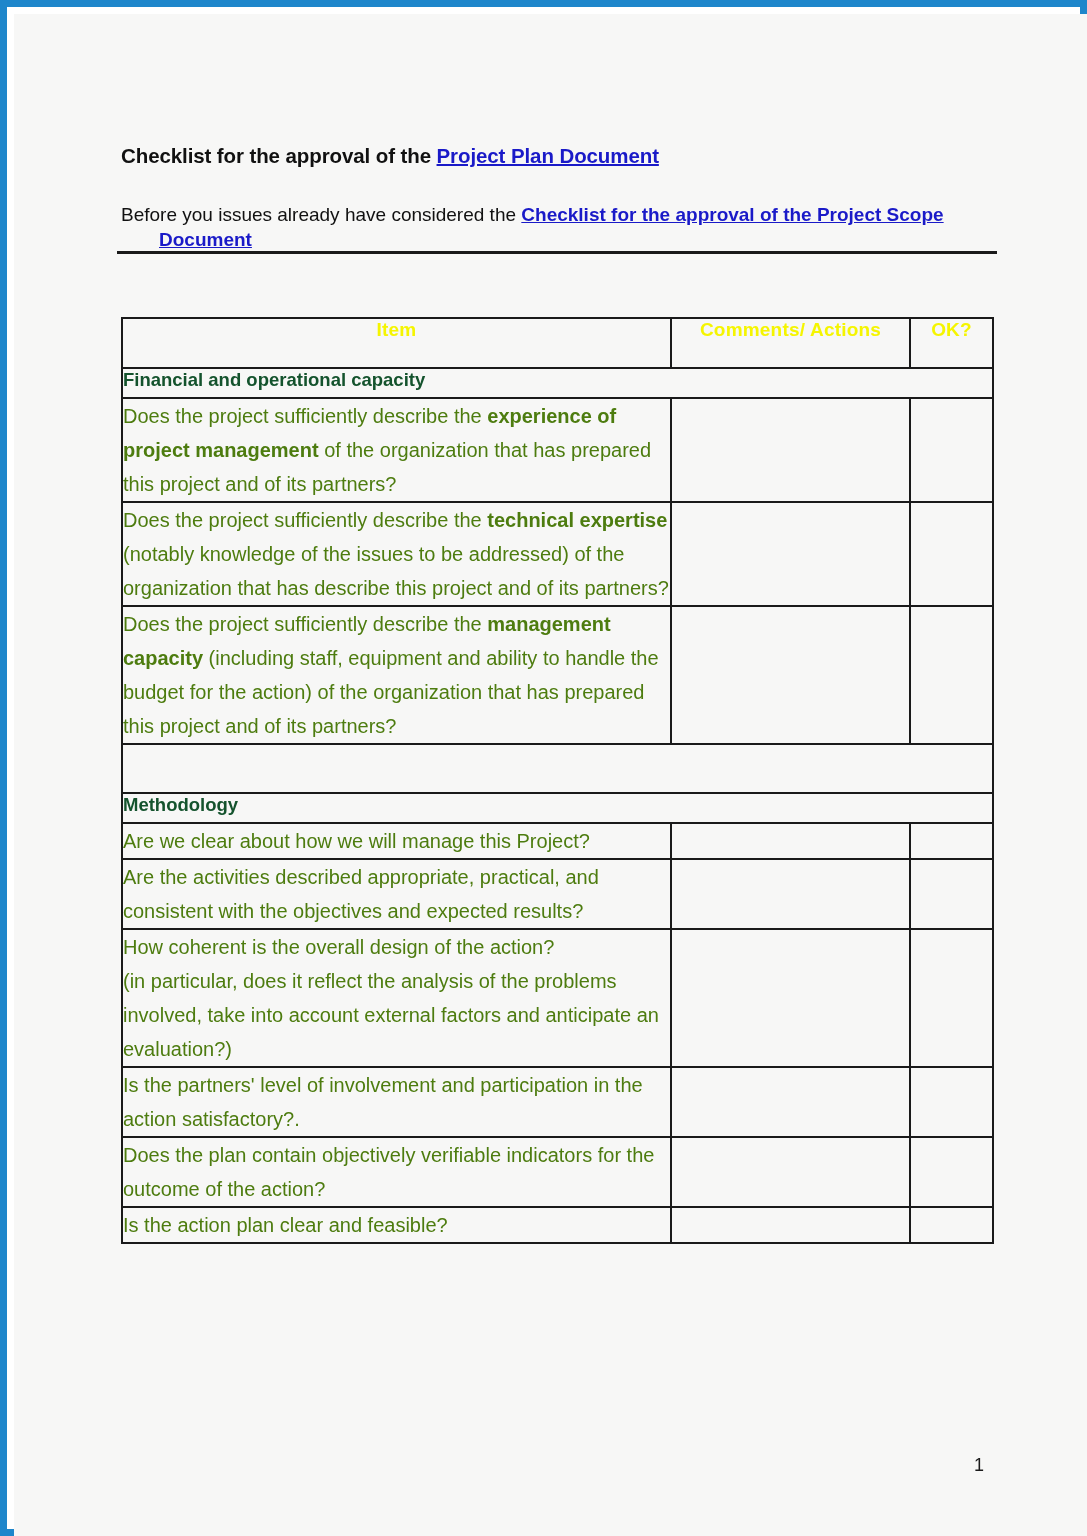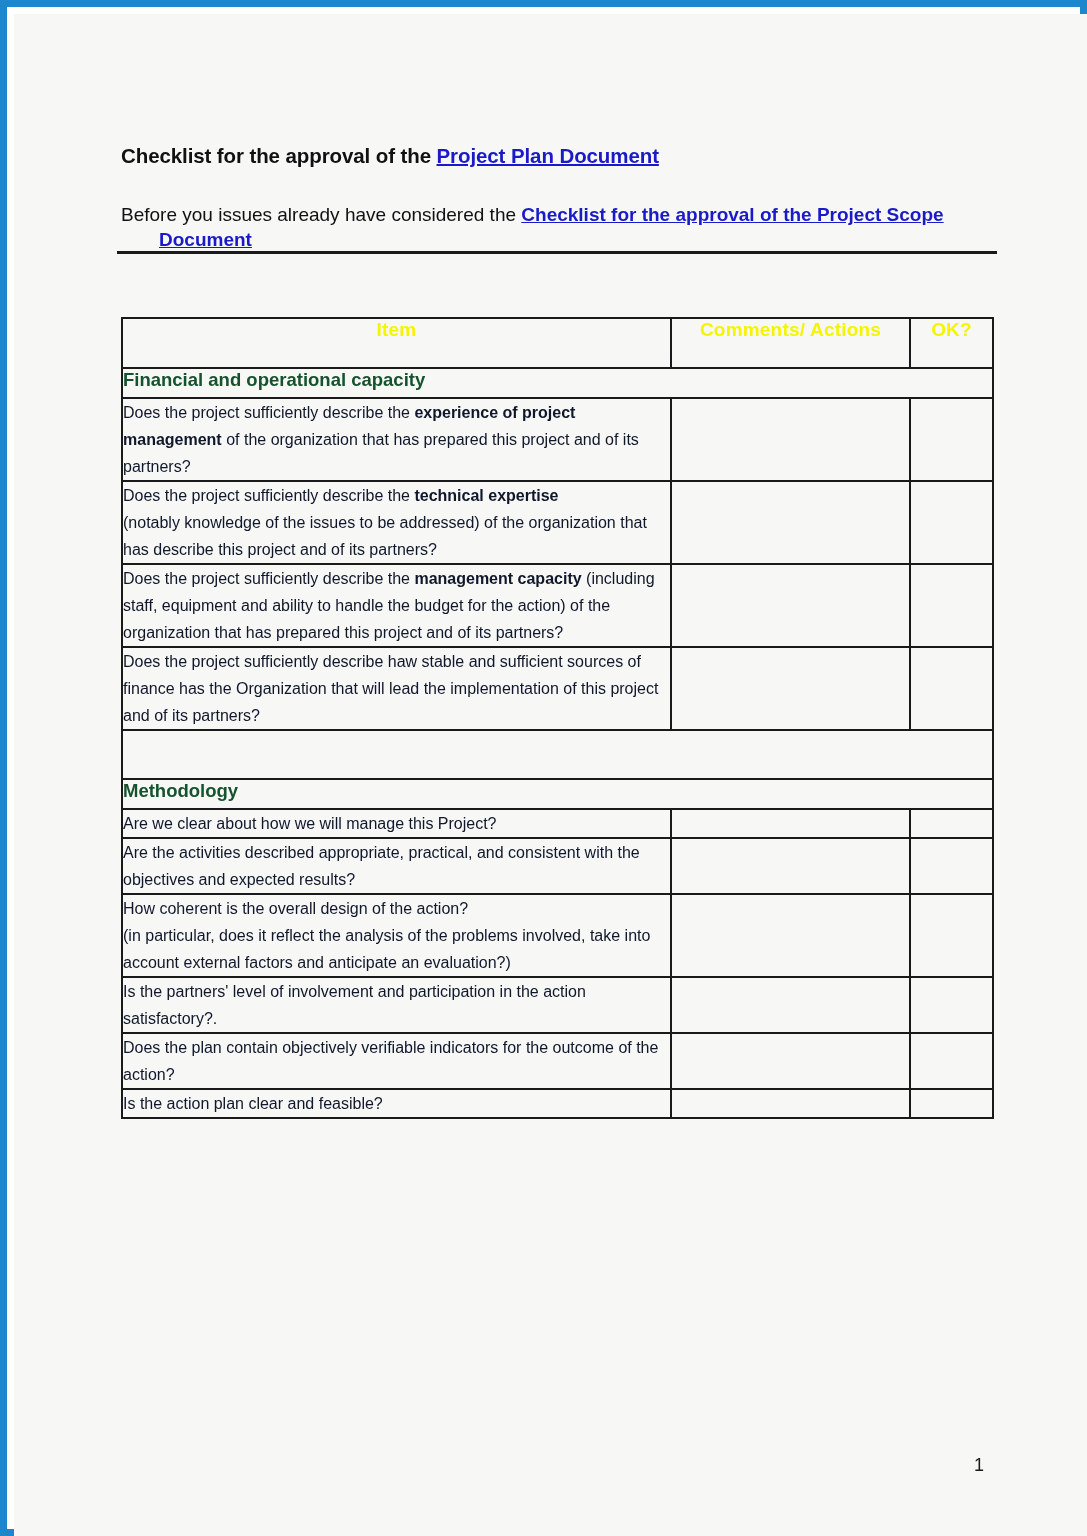--- a/index.html
+++ b/index.html
@@ -119,23 +119,23 @@
   }
 
   
   tr.spacer-row td {
     background: #f7f7f6;
     height: 47px;
   }
 
   
   tr.item-row td.item-cell {
-    font-size: 16px;
-    color: #0f172a;
-    line-height: 27px;
+    font-size: 20px;
+    color: #4d7c0f;
+    line-height: 34px;
     padding: 9px 10px 10px 12px;
   }
   tr.item-row td.blank-cell {
     background: #f7f7f6;
   }
   .bold { font-weight: bold; }
 
   
   #page-number {
     position: absolute;
@@ -182,25 +182,20 @@
           <tr class="item-row">
             <td class="item-cell"><span>Does the project sufficiently describe the </span><span class="bold">technical expertise</span><span></span><br><span>(notably knowledge of the issues to be addressed) of the organization that has describe this project and of  its partners?</span></td>
             <td class="blank-cell"></td>
             <td class="blank-cell"></td>
           </tr>
           <tr class="item-row">
             <td class="item-cell"><span>Does the project sufficiently describe the </span><span class="bold">management capacity</span><span> (including staff, equipment and ability to handle the budget for the action) of the organization that has prepared this project and of  its partners?</span></td>
             <td class="blank-cell"></td>
             <td class="blank-cell"></td>
           </tr>
-          <tr class="item-row">
-            <td class="item-cell"><span>Does the project sufficiently describe haw stable and sufficient sources of finance has the Organization that will lead the implementation of this project and of  its partners?</span></td>
-            <td class="blank-cell"></td>
-            <td class="blank-cell"></td>
-          </tr>
           <tr class="spacer-row">
             <td colspan="3"></td>
           </tr>
           <tr class="section-row">
             <td colspan="3">Methodology</td>
           </tr>
           <tr class="item-row">
             <td class="item-cell"><span>Are we clear about how we will manage this Project?</span></td>
             <td class="blank-cell"></td>
             <td class="blank-cell"></td>

